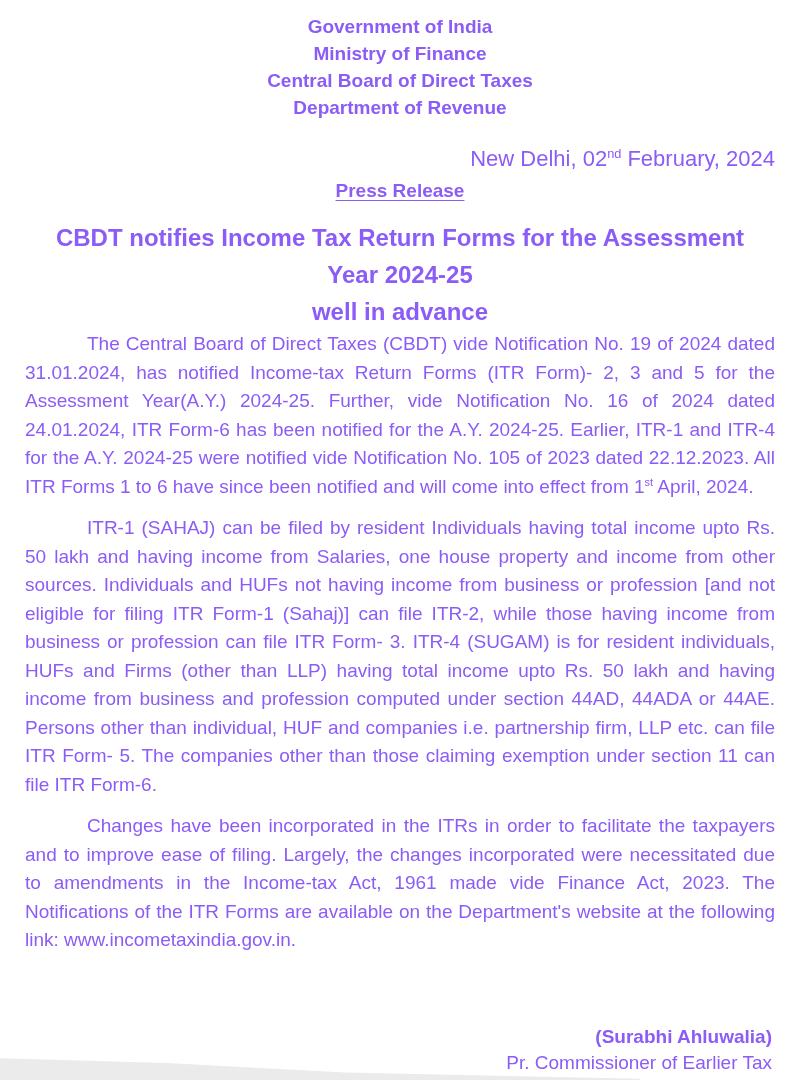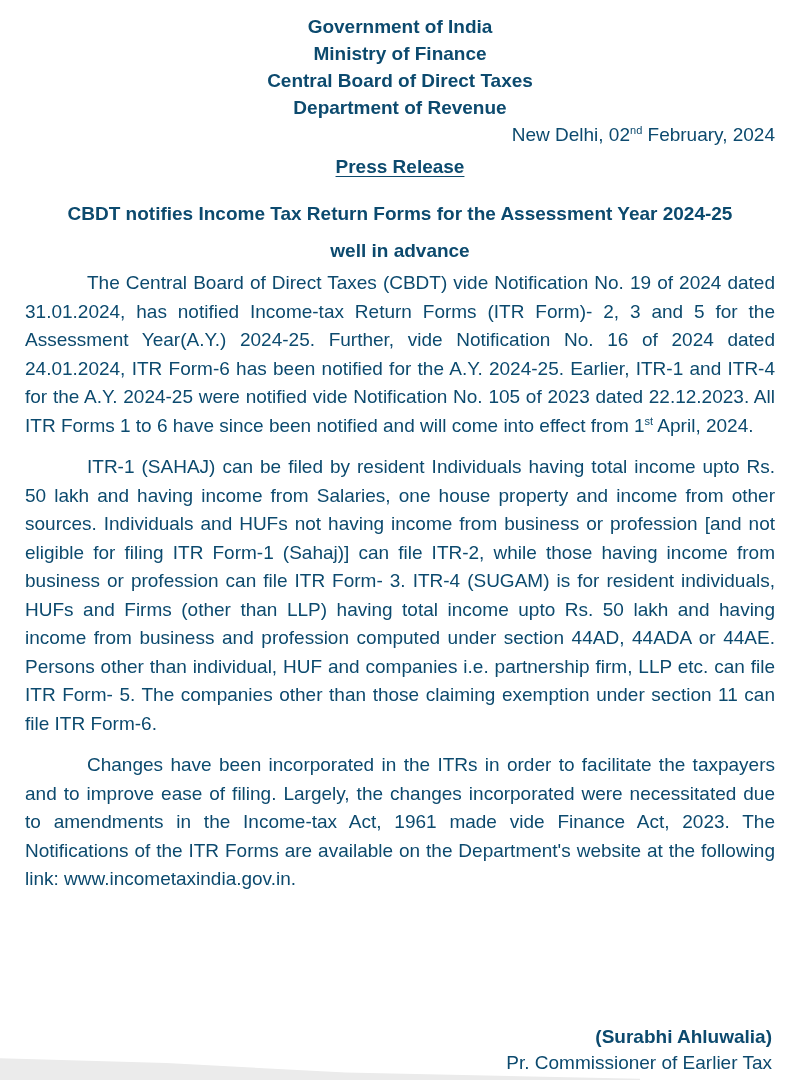--- a/index.html
+++ b/index.html
@@ -8,53 +8,54 @@
     background: #ffffff;
   }
   .page {
     position: relative;
     width: 800px;
     height: 1080px;
     margin: 0 auto;
     background: #ffffff;
     overflow: hidden;
     font-family: "Liberation Sans", sans-serif;
-    color: #0c4a6e;
+    color: #8b5cf6;
     -webkit-font-smoothing: antialiased;
   }
   .letterhead {
     padding-top: 13px;
     text-align: center;
   }
   .letterhead .lh-line {
     font-size: 19px;
     font-weight: bold;
     line-height: 27px;
   }
   .dateline {
+    margin-top: 24px;
     padding-right: 25px;
     text-align: right;
-    font-size: 19px;
+    font-size: 22px;
     line-height: 27px;
   }
   .pr-wrap {
     margin-top: 5px;
     text-align: center;
     line-height: 27px;
   }
   .pr-label {
     font-size: 19px;
     font-weight: bold;
     text-decoration: underline;
     text-underline-offset: 3px;
   }
   .doc-title {
     margin: 14px 30px 0 30px;
     text-align: center;
-    font-size: 19px;
+    font-size: 24px;
     font-weight: bold;
   }
   .doc-title .title-line {
     line-height: 37px;
   }
   .body-text {
   }
   .body-text p {
     margin: 0 25px 13px 25px;
     font-size: 19px;

